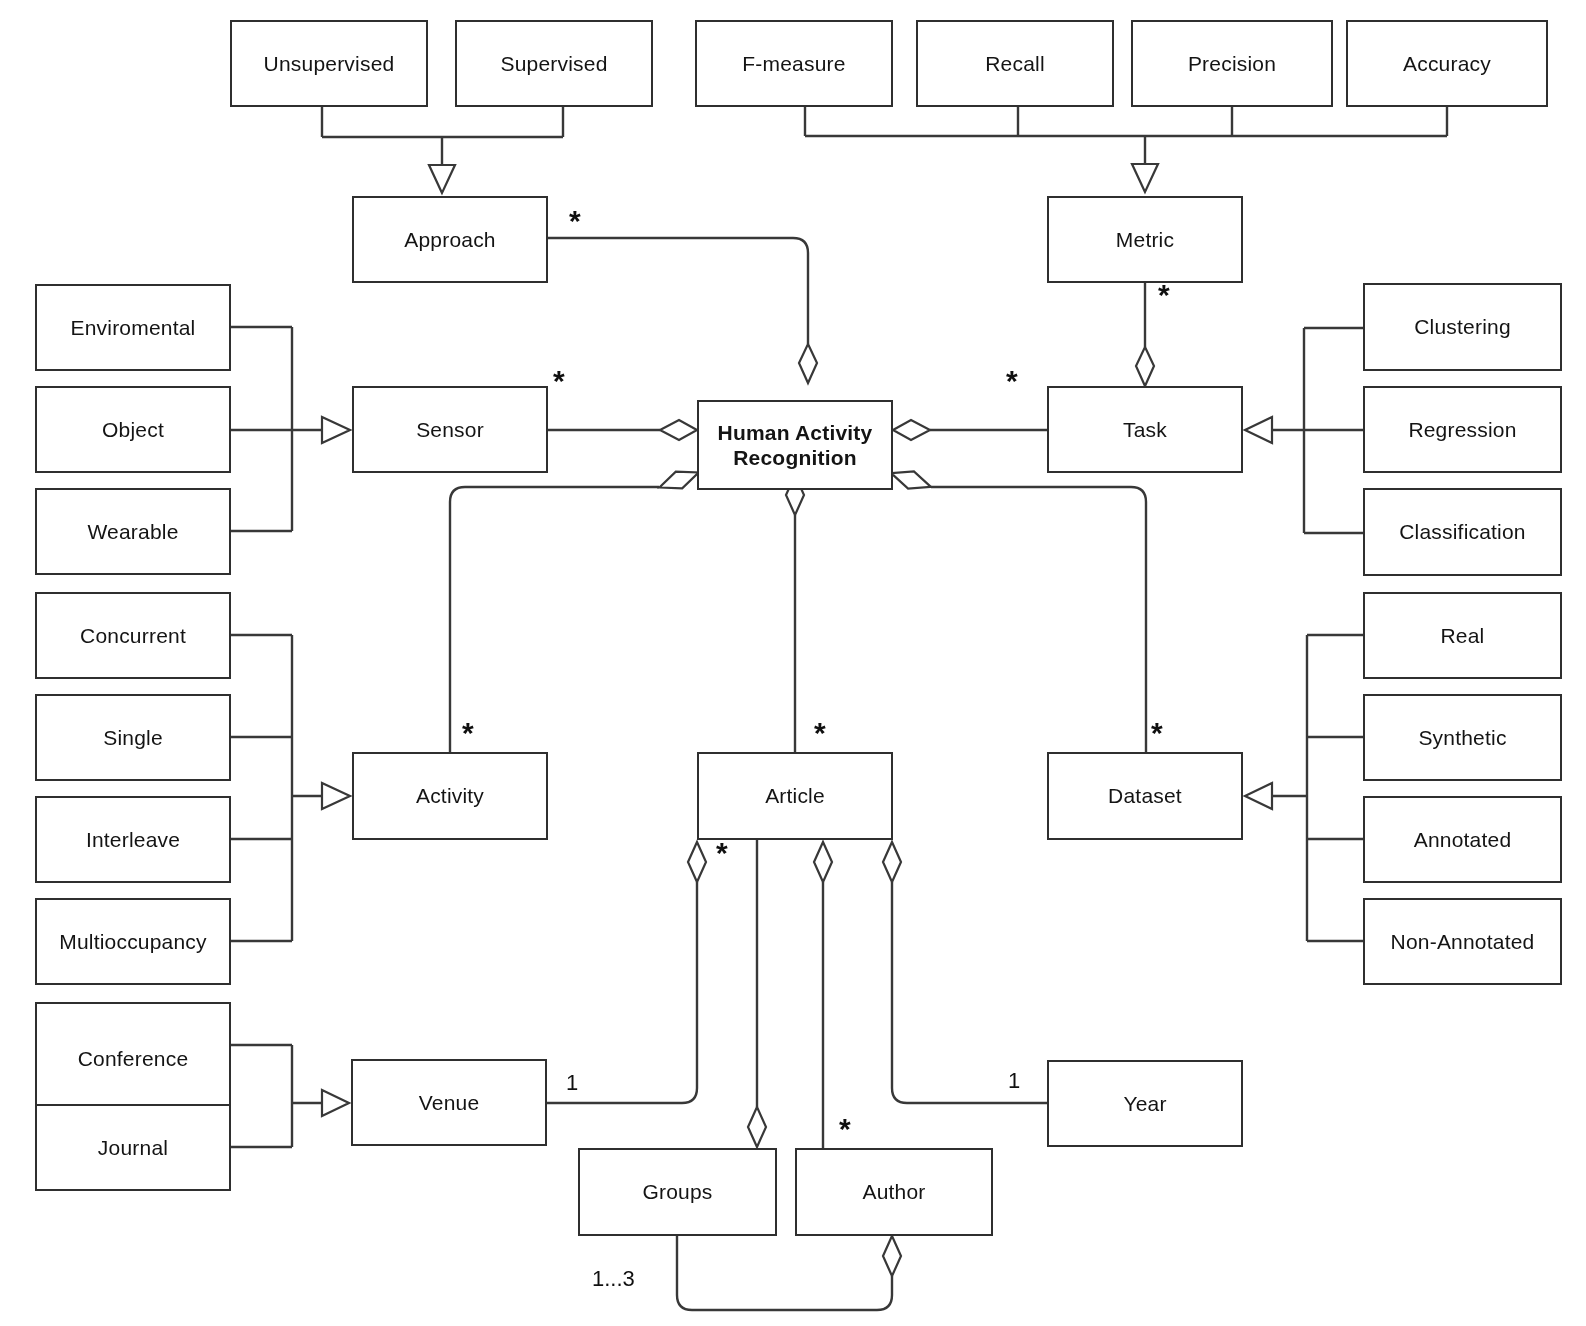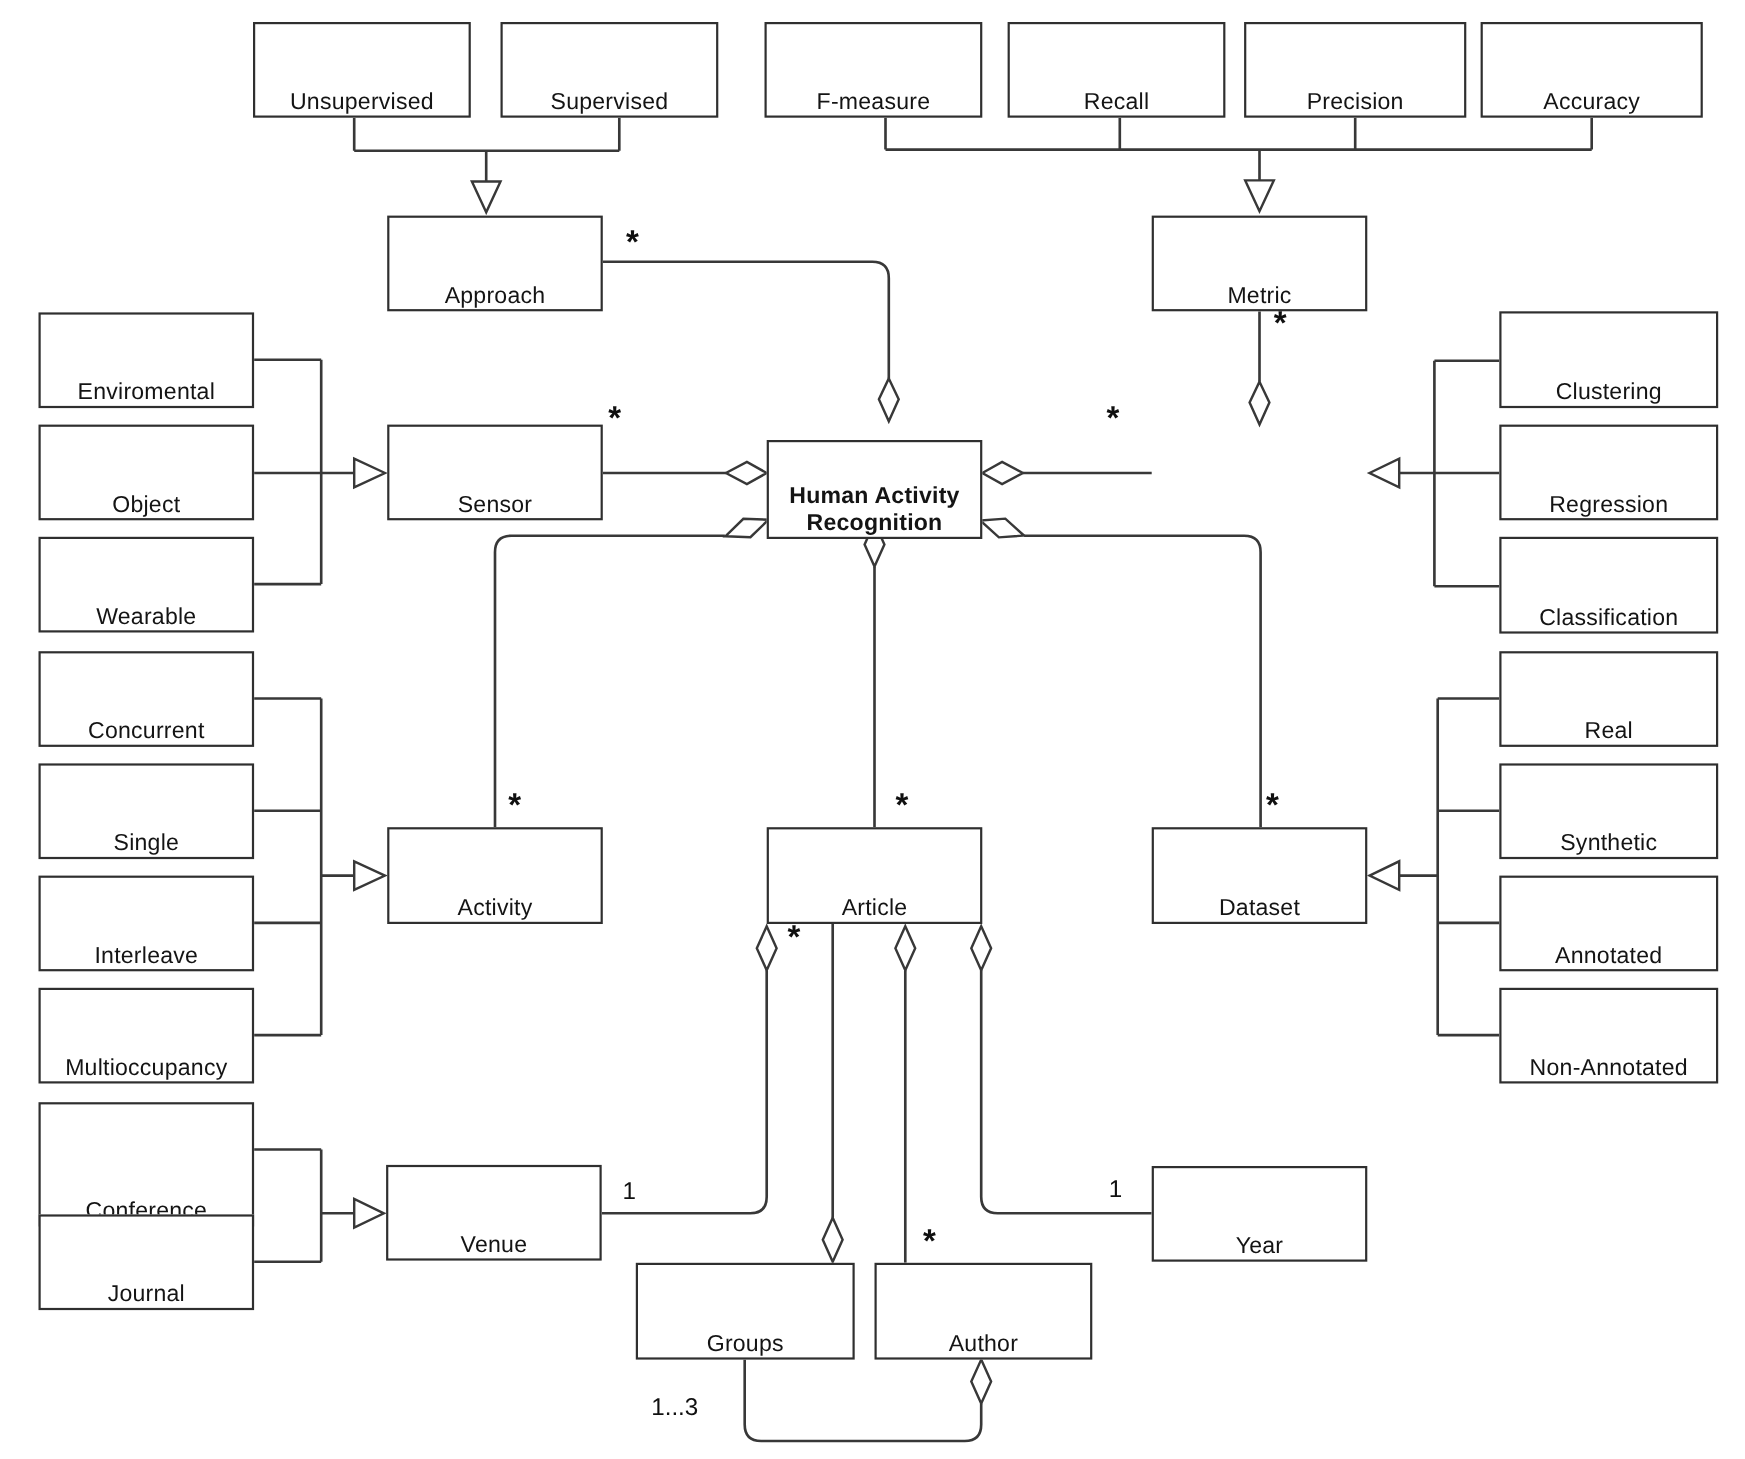--- a/index.html
+++ b/index.html
@@ -10,21 +10,21 @@
     background: #ffffff;
     font-family: "Liberation Sans", sans-serif;
     overflow: hidden;
   }
   svg.edges { position: absolute; left: 0; top: 0; width: 1586px; height: 1326px; }
   svg.edges path { fill: none; stroke: #383838; stroke-width: 2.4px; }
   svg.edges polygon { fill: #ffffff; stroke: #383838; stroke-width: 2.2px; }
   .node {
     position: absolute;
     display: flex;
-    align-items: flex-end;
+    align-items: center;
     justify-content: center;
     text-align: center;
     background: #ffffff;
     border: 2.5px solid #2f2f2f;
     color: #141414;
     font-size: 21px;
     letter-spacing: 0.2px;
     box-sizing: border-box;
     line-height: 1.2;
   }
@@ -176,20 +176,23 @@
   <div class="node" style="left:35px;top:488px;width:196px;height:87px">
       <span>Wearable</span>
     </div>
 
   <div class="node" style="left:352px;top:386px;width:196px;height:87px">
       <span>Sensor</span>
     </div>
   <div class="node bold" style="left:697px;top:383px;width:196px;height:90px">
       <span>Human Activity Recognition</span>
     </div>
+  <div class="node" style="left:1047px;top:386px;width:196px;height:87px">
+      <span>Task</span>
+    </div>
 
   <div class="node" style="left:1363px;top:283px;width:199px;height:88px">
       <span>Clustering</span>
     </div>
   <div class="node" style="left:1363px;top:386px;width:199px;height:87px">
       <span>Regression</span>
     </div>
   <div class="node" style="left:1363px;top:488px;width:199px;height:88px">
       <span>Classification</span>
     </div>

